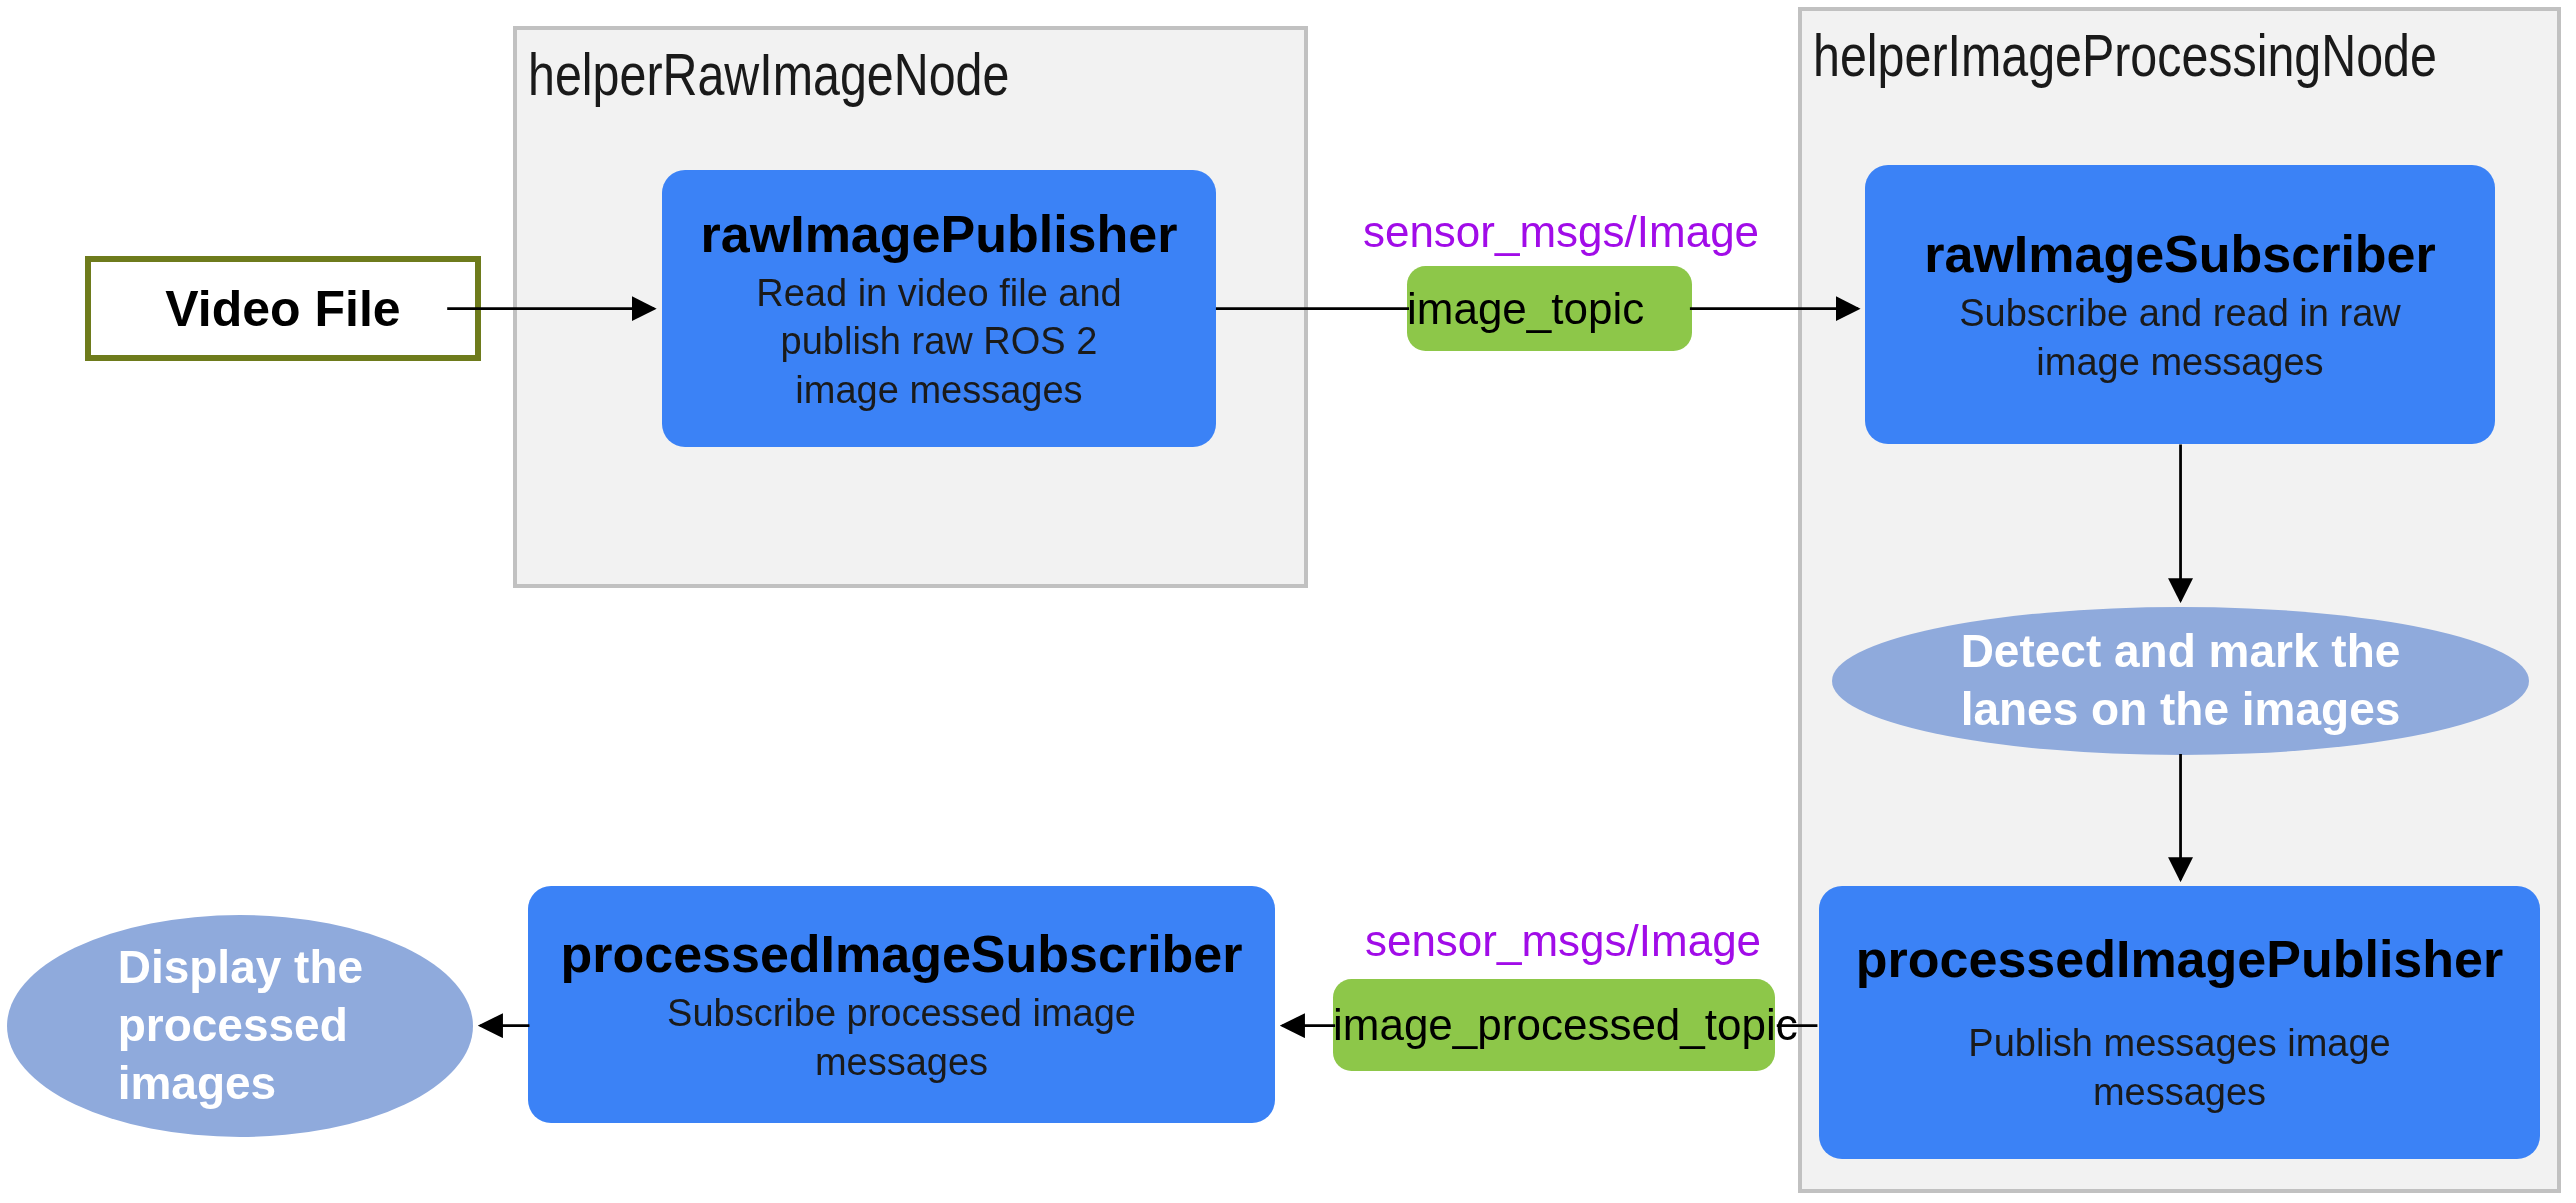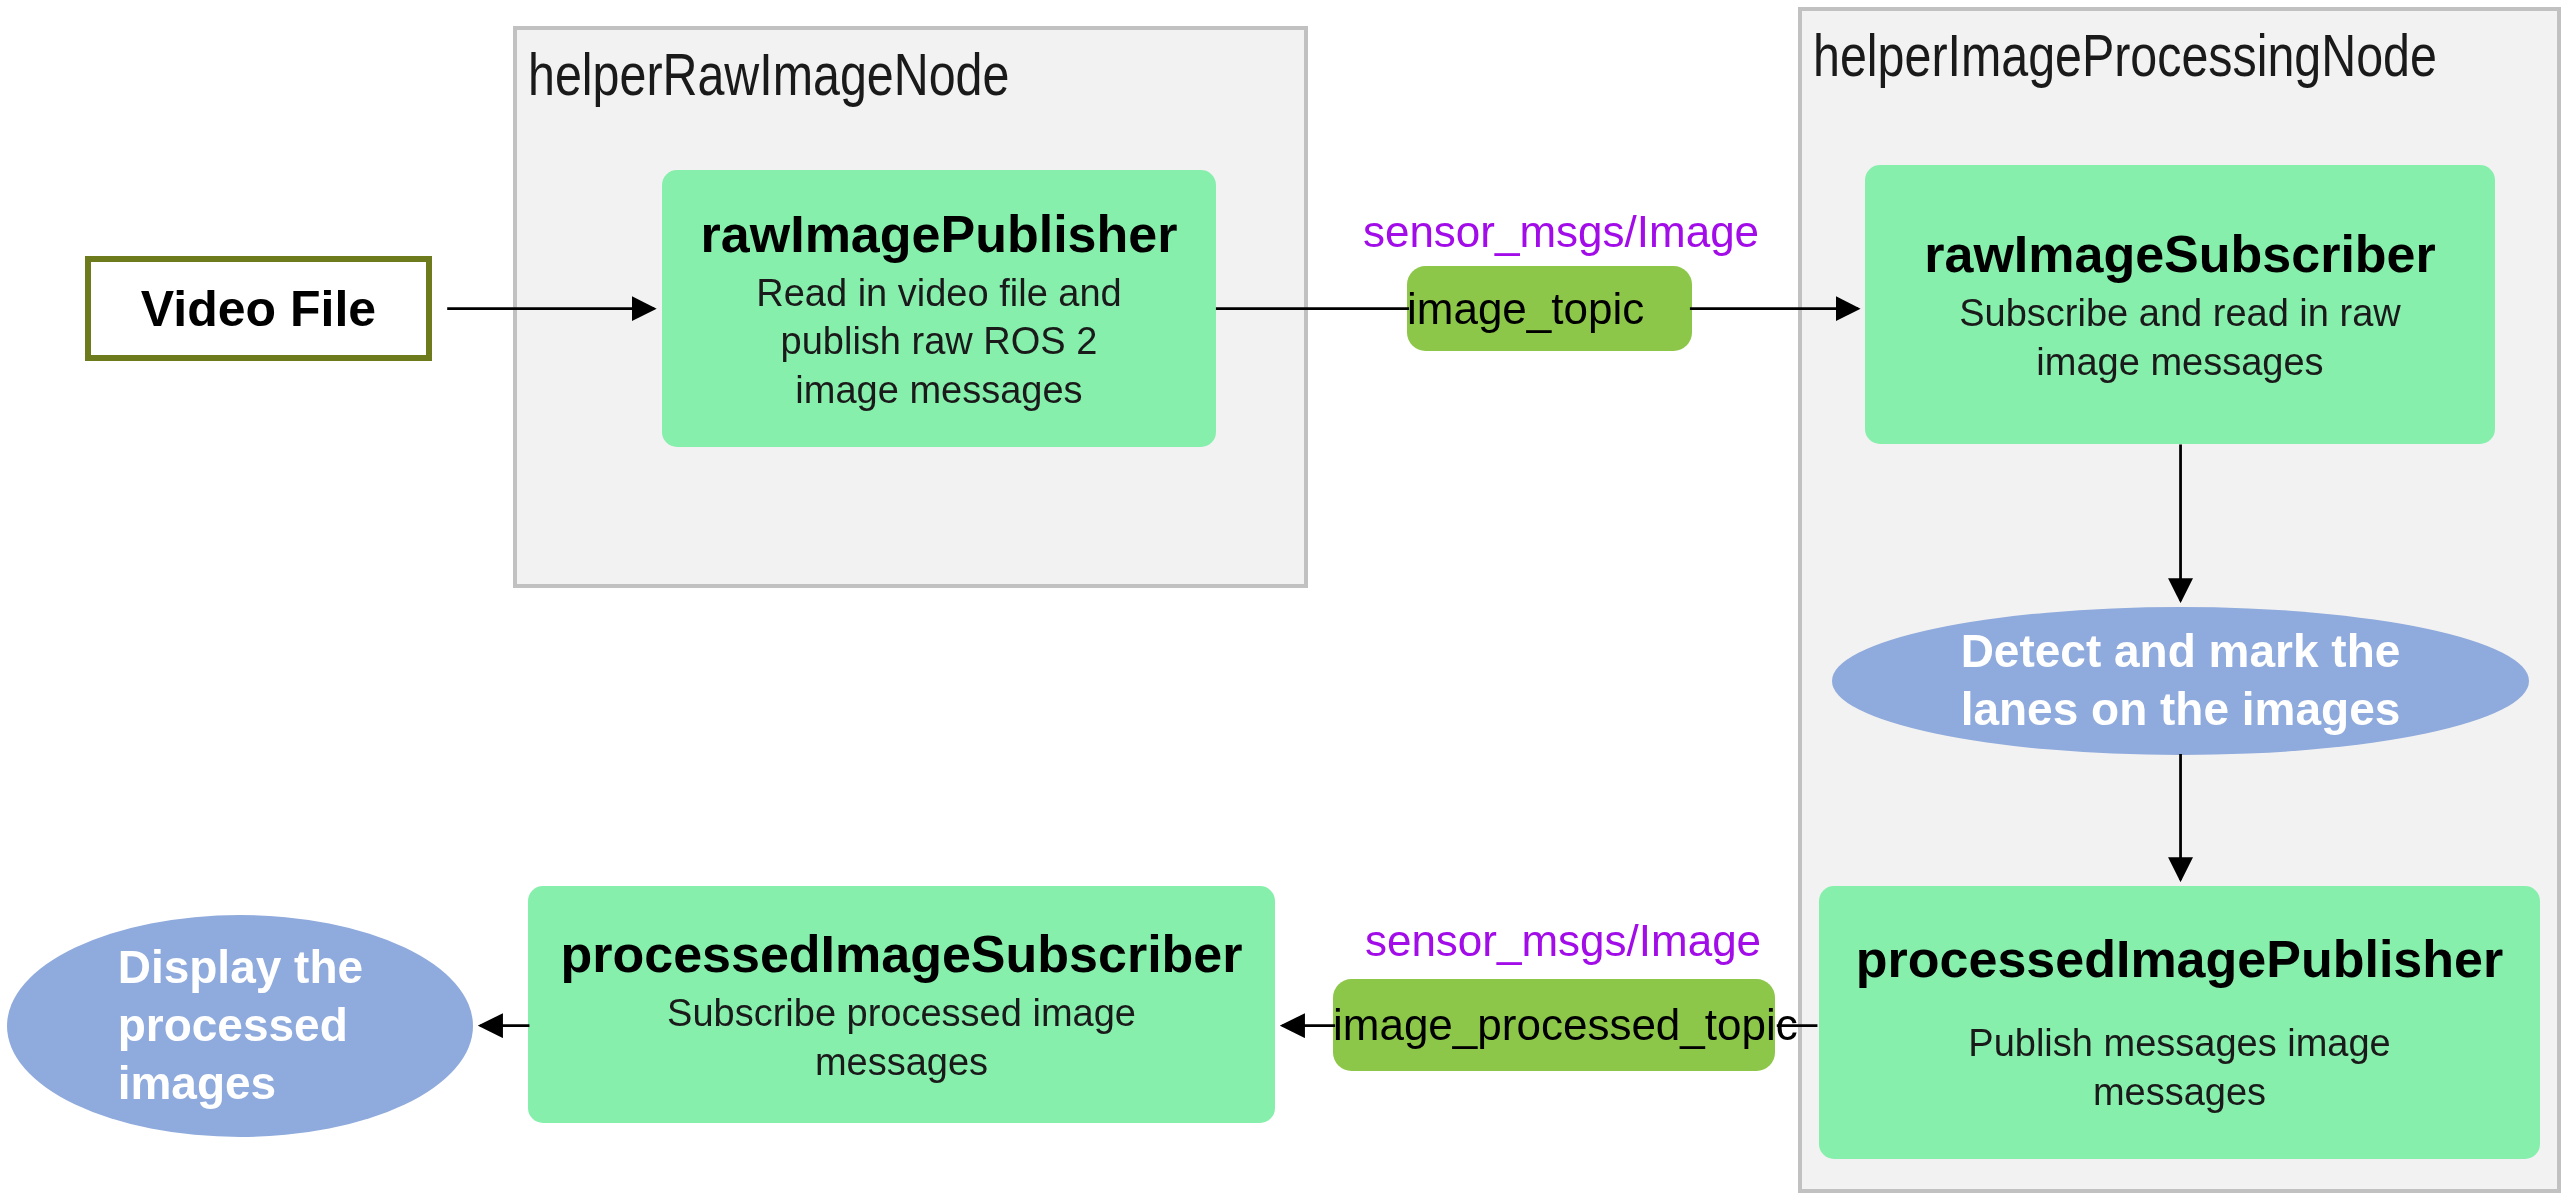--- a/index.html
+++ b/index.html
@@ -28,33 +28,33 @@
     line-height: 1.1;
     color: #1A1A1A;
     white-space: nowrap;
     transform: scaleX(0.82);
     transform-origin: left top;
   }
 
   
   .source-box {
     position: absolute;
-    left: 85px; top: 256px; width: 347px; height: 105px;
+    left: 85px; top: 256px; width: 396px; height: 105px;
     background: #ffffff;
     border: 6.5px solid #6E7B1C;
     box-sizing: border-box;
     display: flex; align-items: center; justify-content: center;
     font-size: 50px; font-weight: bold; color: #000000;
   }
 
   
   .node {
     position: absolute;
-    background: #86efac;
-    border-radius: 15px;
+    background: #3b82f6;
+    border-radius: 23px;
     display: flex; flex-direction: column;
     align-items: center; justify-content: center;
     text-align: center;
     box-sizing: border-box;
     padding: 9.2px 18.5px;
   }
   .node-title { font-size: 52px; font-weight: bold; color: #000000; line-height: 1.2; }
   .node-desc  { font-size: 38px; color: #1A1A1A; line-height: 1.28; white-space: pre-line; margin-top: 3.7px; }
   #node-raw-pub  { left: 662px;  top: 170px; width: 554px; height: 277px; }
   #node-raw-sub  { left: 1865px; top: 165px; width: 630px; height: 279px; }

